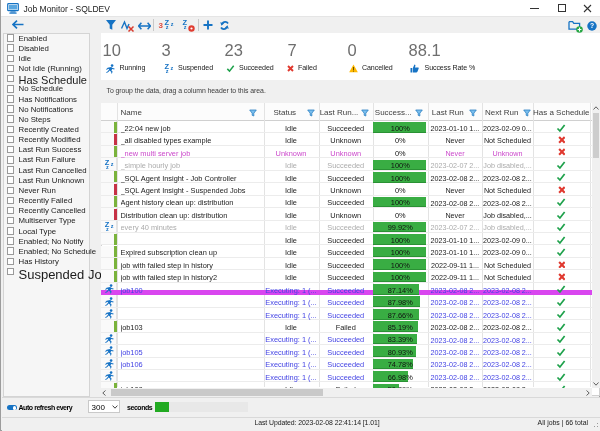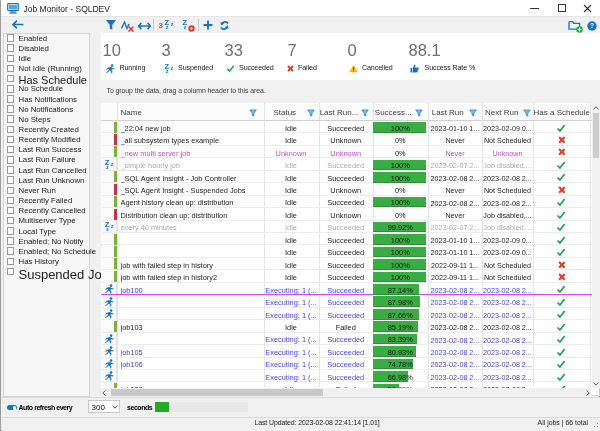--- a/index.html
+++ b/index.html
@@ -114,21 +114,21 @@
 <div class="abs" style="left:17.5px;top:236.6px;font-size:7.8px;color:#1a1a1a;white-space:nowrap">Enabled; No Notify</div>
 <div class="abs" style="left:5.5px;top:247.4px;width:7.6px;height:7.6px;background:#fff;border:1px solid #9a9a9a"></div>
 <div class="abs" style="left:17.5px;top:246.8px;font-size:7.8px;color:#1a1a1a;white-space:nowrap">Enabled; No Schedule</div>
 <div class="abs" style="left:5.5px;top:257.5px;width:7.6px;height:7.6px;background:#fff;border:1px solid #9a9a9a"></div>
 <div class="abs" style="left:17.5px;top:256.9px;font-size:7.8px;color:#1a1a1a;white-space:nowrap">Has History</div>
 <div class="abs" style="left:5.5px;top:267.7px;width:7.6px;height:7.6px;background:#fff;border:1px solid #9a9a9a"></div>
 <div class="abs" style="left:17.5px;top:267.1px;font-size:13px;color:#1a1a1a;white-space:nowrap">Suspended Jobs</div>
 <div class="abs" style="left:99.5px;top:33px;width:499.5px;height:46.8px;background:#ffffff"></div>
 <div class="abs" style="left:101.5px;top:41px;font-size:16.5px;color:#6e6e6e">10</div>
 <div class="abs" style="left:160.5px;top:41px;font-size:16.5px;color:#6e6e6e">3</div>
-<div class="abs" style="left:223.5px;top:41px;font-size:16.5px;color:#6e6e6e">33</div>
+<div class="abs" style="left:223.5px;top:41px;font-size:16.5px;color:#6e6e6e">23</div>
 <div class="abs" style="left:286.5px;top:41px;font-size:16.5px;color:#6e6e6e">7</div>
 <div class="abs" style="left:346.5px;top:41px;font-size:16.5px;color:#6e6e6e">0</div>
 <div class="abs" style="left:407.5px;top:41px;font-size:16.5px;color:#6e6e6e">88.1</div>
 <svg style="position:absolute;left:104.5px;top:63.5px" width="10.0" height="10.0" viewBox="0 0 10 10">
 <circle cx="6.1" cy="1.6" r="1.3" fill="#1572c5"></circle>
 <path d="M2.8 3.4 L5.1 2.9 L6.6 4.0 L8.6 4.6 L8.3 5.6 L6.2 5.0 L5.4 6.4 L6.6 7.6 L6.0 9.6 L5.0 9.3 L5.4 7.9 L3.6 6.6 L2.4 8.0 L0.6 9.0 L0.2 8.2 L1.8 7.2 L3.2 5.2 L2.0 4.8 L0.9 5.9 L0.2 5.3 L1.6 3.8 Z" fill="#1572c5"></path>
 </svg>
 <div class="abs" style="left:118.5px;top:64.3px;font-size:7.1px;letter-spacing:-0.1px;color:#1a1a1a">Running</div>
 <div style="position:absolute;left:163.5px;top:63.2px;width:11.0px;height:11.0px;color:#1572c5;font-family:'Liberation Sans',sans-serif;font-weight:bold;line-height:1">
 <span style="position:absolute;left:0;top:-0.5px;font-size:7.5px">Z</span>
@@ -183,40 +183,40 @@
       <path d="M0.7 1.0 L7.3 1.0 L4.8 4.2 L4.8 7.0 L3.2 6.3 L3.2 4.2 Z" fill="#7cc0ef" stroke="#2a7fc2" stroke-width="0.8"></path>
     </svg>
 <div class="abs" style="left:427.0px;top:107.5px;width:39.5px;font-size:8px;color:#404040;text-align:center">Last Run</div>
 <svg style="position:absolute;left:468.0px;top:108.5px" width="8" height="8" viewBox="0 0 8 8">
       <path d="M0.7 1.0 L7.3 1.0 L4.8 4.2 L4.8 7.0 L3.2 6.3 L3.2 4.2 Z" fill="#7cc0ef" stroke="#2a7fc2" stroke-width="0.8"></path>
     </svg>
 <div class="abs" style="left:481.0px;top:107.5px;width:39.5px;font-size:8px;color:#404040;text-align:center">Next Run</div>
 <svg style="position:absolute;left:522.0px;top:108.5px" width="8" height="8" viewBox="0 0 8 8">
       <path d="M0.7 1.0 L7.3 1.0 L4.8 4.2 L4.8 7.0 L3.2 6.3 L3.2 4.2 Z" fill="#7cc0ef" stroke="#2a7fc2" stroke-width="0.8"></path>
     </svg>
-<div class="abs" style="left:532px;top:107.5px;width:57px;font-size:8px;color:#404040;text-align:right">Has a Schedule</div>
+<div class="abs" style="left:532px;top:107.5px;width:57px;font-size:8px;color:#404040;text-align:left">Has a Schedule</div>
 <div class="abs" style="left:99.5px;top:121.0px;width:491.5px;height:266.5px;overflow:hidden">
 <div class="abs" style="left:0;top:0.00px;width:491.5px;height:12.45px;border-bottom:1px solid #ececec">
 <div class="abs" style="left:0;top:0;width:16.5px;height:100%;background:#fafafa;border-right:1px solid #e3e3e3"></div>
 <div class="abs" style="left:13.2px;top:0.5px;width:3px;height:11px;background:#7ab33c"></div>
 <div class="abs" style="left:20px;top:2.8px;width:142px;font-size:7.4px;color:#1b1b1b;white-space:nowrap;overflow:hidden">_22:04 new job</div>
 <div class="abs" style="left:163.5px;top:2.8px;width:54px;font-size:7.4px;color:#1b1b1b;text-align:center;white-space:nowrap;overflow:hidden">Idle</div>
 <div class="abs" style="left:218px;top:2.8px;width:54.5px;font-size:7.4px;color:#1b1b1b;text-align:center;white-space:nowrap;overflow:hidden">Succeeded</div>
 <div class="abs" style="left:272.4px;top:1.2px;width:53.2px;height:10.6px;background:#39ad43;border-bottom:1.3px solid #2a9134"></div>
 <div class="abs" style="left:272.5px;top:2.8px;width:54.5px;font-size:7.4px;color:#111;text-align:center">100%</div>
 <div class="abs" style="left:327.5px;top:2.9px;width:54px;font-size:7.2px;color:#1b1b1b;text-align:center;white-space:nowrap">2023-01-10 1...</div>
 <div class="abs" style="left:381.5px;top:2.9px;width:51px;font-size:7.2px;color:#1b1b1b;text-align:center;white-space:nowrap">2023-02-09 0...</div>
 <svg style="position:absolute;left:455.96px;top:1.5599999999999987px" width="10.080000000000002" height="10.080000000000002" viewBox="0 0 9 9">
           <path d="M1.3 4.9 L3.5 7.1 L7.7 1.7" stroke="#1ea14b" stroke-width="1.5" fill="none"></path>
         </svg>
 </div>
 <div class="abs" style="left:0;top:12.45px;width:491.5px;height:12.45px;border-bottom:1px solid #ececec">
 <div class="abs" style="left:0;top:0;width:16.5px;height:100%;background:#fafafa;border-right:1px solid #e3e3e3"></div>
 <div class="abs" style="left:13.2px;top:0.5px;width:3px;height:11px;background:#c63246"></div>
-<div class="abs" style="left:20px;top:2.8px;width:142px;font-size:7.4px;color:#1b1b1b;white-space:nowrap;overflow:hidden">_all subsystem types example</div>
+<div class="abs" style="left:20px;top:2.8px;width:142px;font-size:7.4px;color:#1b1b1b;white-space:nowrap;overflow:hidden">_all disabled types example</div>
 <div class="abs" style="left:163.5px;top:2.8px;width:54px;font-size:7.4px;color:#1b1b1b;text-align:center;white-space:nowrap;overflow:hidden">Idle</div>
 <div class="abs" style="left:218px;top:2.8px;width:54.5px;font-size:7.4px;color:#1b1b1b;text-align:center;white-space:nowrap;overflow:hidden">Unknown</div>
 <div class="abs" style="left:272.5px;top:2.8px;width:54.5px;font-size:7.4px;color:#111;text-align:center">0%</div>
 <div class="abs" style="left:327.5px;top:2.9px;width:54px;font-size:7.2px;color:#1b1b1b;text-align:center;white-space:nowrap">Never</div>
 <div class="abs" style="left:381.5px;top:2.9px;width:51px;font-size:7.2px;color:#1b1b1b;text-align:center;white-space:nowrap">Not Scheduled</div>
 <svg style="position:absolute;left:457.08px;top:2.5799999999999996px" width="7.840000000000001" height="7.840000000000001" viewBox="0 0 7 7">
           <path d="M1 1 L6 6 M6 1 L1 6" stroke="#e0382e" stroke-width="1.9" fill="none"></path>
         </svg>
 </div>
 <div class="abs" style="left:0;top:24.90px;width:491.5px;height:12.45px;border-bottom:1px solid #ececec">
@@ -331,20 +331,21 @@
 <div class="abs" style="left:272.5px;top:2.8px;width:54.5px;font-size:7.4px;color:#111;text-align:center">100%</div>
 <div class="abs" style="left:327.5px;top:2.9px;width:54px;font-size:7.2px;color:#1b1b1b;text-align:center;white-space:nowrap">2023-01-10 1...</div>
 <div class="abs" style="left:381.5px;top:2.9px;width:51px;font-size:7.2px;color:#1b1b1b;text-align:center;white-space:nowrap">2023-02-09 0...</div>
 <svg style="position:absolute;left:455.96px;top:1.5599999999999987px" width="10.080000000000002" height="10.080000000000002" viewBox="0 0 9 9">
           <path d="M1.3 4.9 L3.5 7.1 L7.7 1.7" stroke="#1ea14b" stroke-width="1.5" fill="none"></path>
         </svg>
 </div>
 <div class="abs" style="left:0;top:124.50px;width:491.5px;height:12.45px;border-bottom:1px solid #ececec">
 <div class="abs" style="left:0;top:0;width:16.5px;height:100%;background:#fafafa;border-right:1px solid #e3e3e3"></div>
 <div class="abs" style="left:13.2px;top:0.5px;width:3px;height:11px;background:#7ab33c"></div>
+<div class="abs" style="left:20px;top:2.8px;width:142px;font-size:7.4px;color:#1b1b1b;white-space:nowrap;overflow:hidden">Expired subscription clean up</div>
 <div class="abs" style="left:163.5px;top:2.8px;width:54px;font-size:7.4px;color:#1b1b1b;text-align:center;white-space:nowrap;overflow:hidden">Idle</div>
 <div class="abs" style="left:218px;top:2.8px;width:54.5px;font-size:7.4px;color:#1b1b1b;text-align:center;white-space:nowrap;overflow:hidden">Succeeded</div>
 <div class="abs" style="left:272.4px;top:1.2px;width:53.2px;height:10.6px;background:#39ad43;border-bottom:1.3px solid #2a9134"></div>
 <div class="abs" style="left:272.5px;top:2.8px;width:54.5px;font-size:7.4px;color:#111;text-align:center">100%</div>
 <div class="abs" style="left:327.5px;top:2.9px;width:54px;font-size:7.2px;color:#1b1b1b;text-align:center;white-space:nowrap">2023-01-10 1...</div>
 <div class="abs" style="left:381.5px;top:2.9px;width:51px;font-size:7.2px;color:#1b1b1b;text-align:center;white-space:nowrap">2023-02-09 0...</div>
 <svg style="position:absolute;left:455.96px;top:1.5599999999999987px" width="10.080000000000002" height="10.080000000000002" viewBox="0 0 9 9">
           <path d="M1.3 4.9 L3.5 7.1 L7.7 1.7" stroke="#1ea14b" stroke-width="1.5" fill="none"></path>
         </svg>
 </div>
@@ -369,21 +370,21 @@
 <div class="abs" style="left:163.5px;top:2.8px;width:54px;font-size:7.4px;color:#1b1b1b;text-align:center;white-space:nowrap;overflow:hidden">Idle</div>
 <div class="abs" style="left:218px;top:2.8px;width:54.5px;font-size:7.4px;color:#1b1b1b;text-align:center;white-space:nowrap;overflow:hidden">Succeeded</div>
 <div class="abs" style="left:272.4px;top:1.2px;width:53.2px;height:10.6px;background:#39ad43;border-bottom:1.3px solid #2a9134"></div>
 <div class="abs" style="left:272.5px;top:2.8px;width:54.5px;font-size:7.4px;color:#111;text-align:center">100%</div>
 <div class="abs" style="left:327.5px;top:2.9px;width:54px;font-size:7.2px;color:#1b1b1b;text-align:center;white-space:nowrap">2022-09-11 1...</div>
 <div class="abs" style="left:381.5px;top:2.9px;width:51px;font-size:7.2px;color:#1b1b1b;text-align:center;white-space:nowrap">Not Scheduled</div>
 <svg style="position:absolute;left:457.08px;top:2.5799999999999996px" width="7.840000000000001" height="7.840000000000001" viewBox="0 0 7 7">
           <path d="M1 1 L6 6 M6 1 L1 6" stroke="#e0382e" stroke-width="1.9" fill="none"></path>
         </svg>
 </div>
-<div class="abs" style="left:0;top:161.85px;width:491.5px;height:12.45px;border-bottom:1px solid #d946ef">
+<div class="abs" style="left:0;top:161.85px;width:491.5px;height:12.45px;border-bottom:5px solid #d946ef">
 <div class="abs" style="left:0;top:0;width:16.5px;height:100%;background:#fafafa;border-right:1px solid #e3e3e3"></div>
 <svg style="position:absolute;left:4.3px;top:1.3px" width="10.0" height="10.0" viewBox="0 0 10 10">
 <circle cx="6.1" cy="1.6" r="1.3" fill="#1572c5"></circle>
 <path d="M2.8 3.4 L5.1 2.9 L6.6 4.0 L8.6 4.6 L8.3 5.6 L6.2 5.0 L5.4 6.4 L6.6 7.6 L6.0 9.6 L5.0 9.3 L5.4 7.9 L3.6 6.6 L2.4 8.0 L0.6 9.0 L0.2 8.2 L1.8 7.2 L3.2 5.2 L2.0 4.8 L0.9 5.9 L0.2 5.3 L1.6 3.8 Z" fill="#1572c5"></path>
 </svg>
 <div class="abs" style="left:20px;top:2.8px;width:142px;font-size:7.4px;color:#4343e4;white-space:nowrap;overflow:hidden">job100</div>
 <div class="abs" style="left:163.5px;top:2.8px;width:54px;font-size:7.4px;color:#4343e4;text-align:center;white-space:nowrap;overflow:hidden">Executing: 1 (...</div>
 <div class="abs" style="left:218px;top:2.8px;width:54.5px;font-size:7.4px;color:#4343e4;text-align:center;white-space:nowrap;overflow:hidden">Succeeded</div>
 <div class="abs" style="left:272.4px;top:1.2px;width:46.4px;height:10.6px;background:#39ad43;border-bottom:1.3px solid #2a9134"></div>
 <div class="abs" style="left:272.5px;top:2.8px;width:54.5px;font-size:7.4px;color:#111;text-align:center">87.14%</div>

